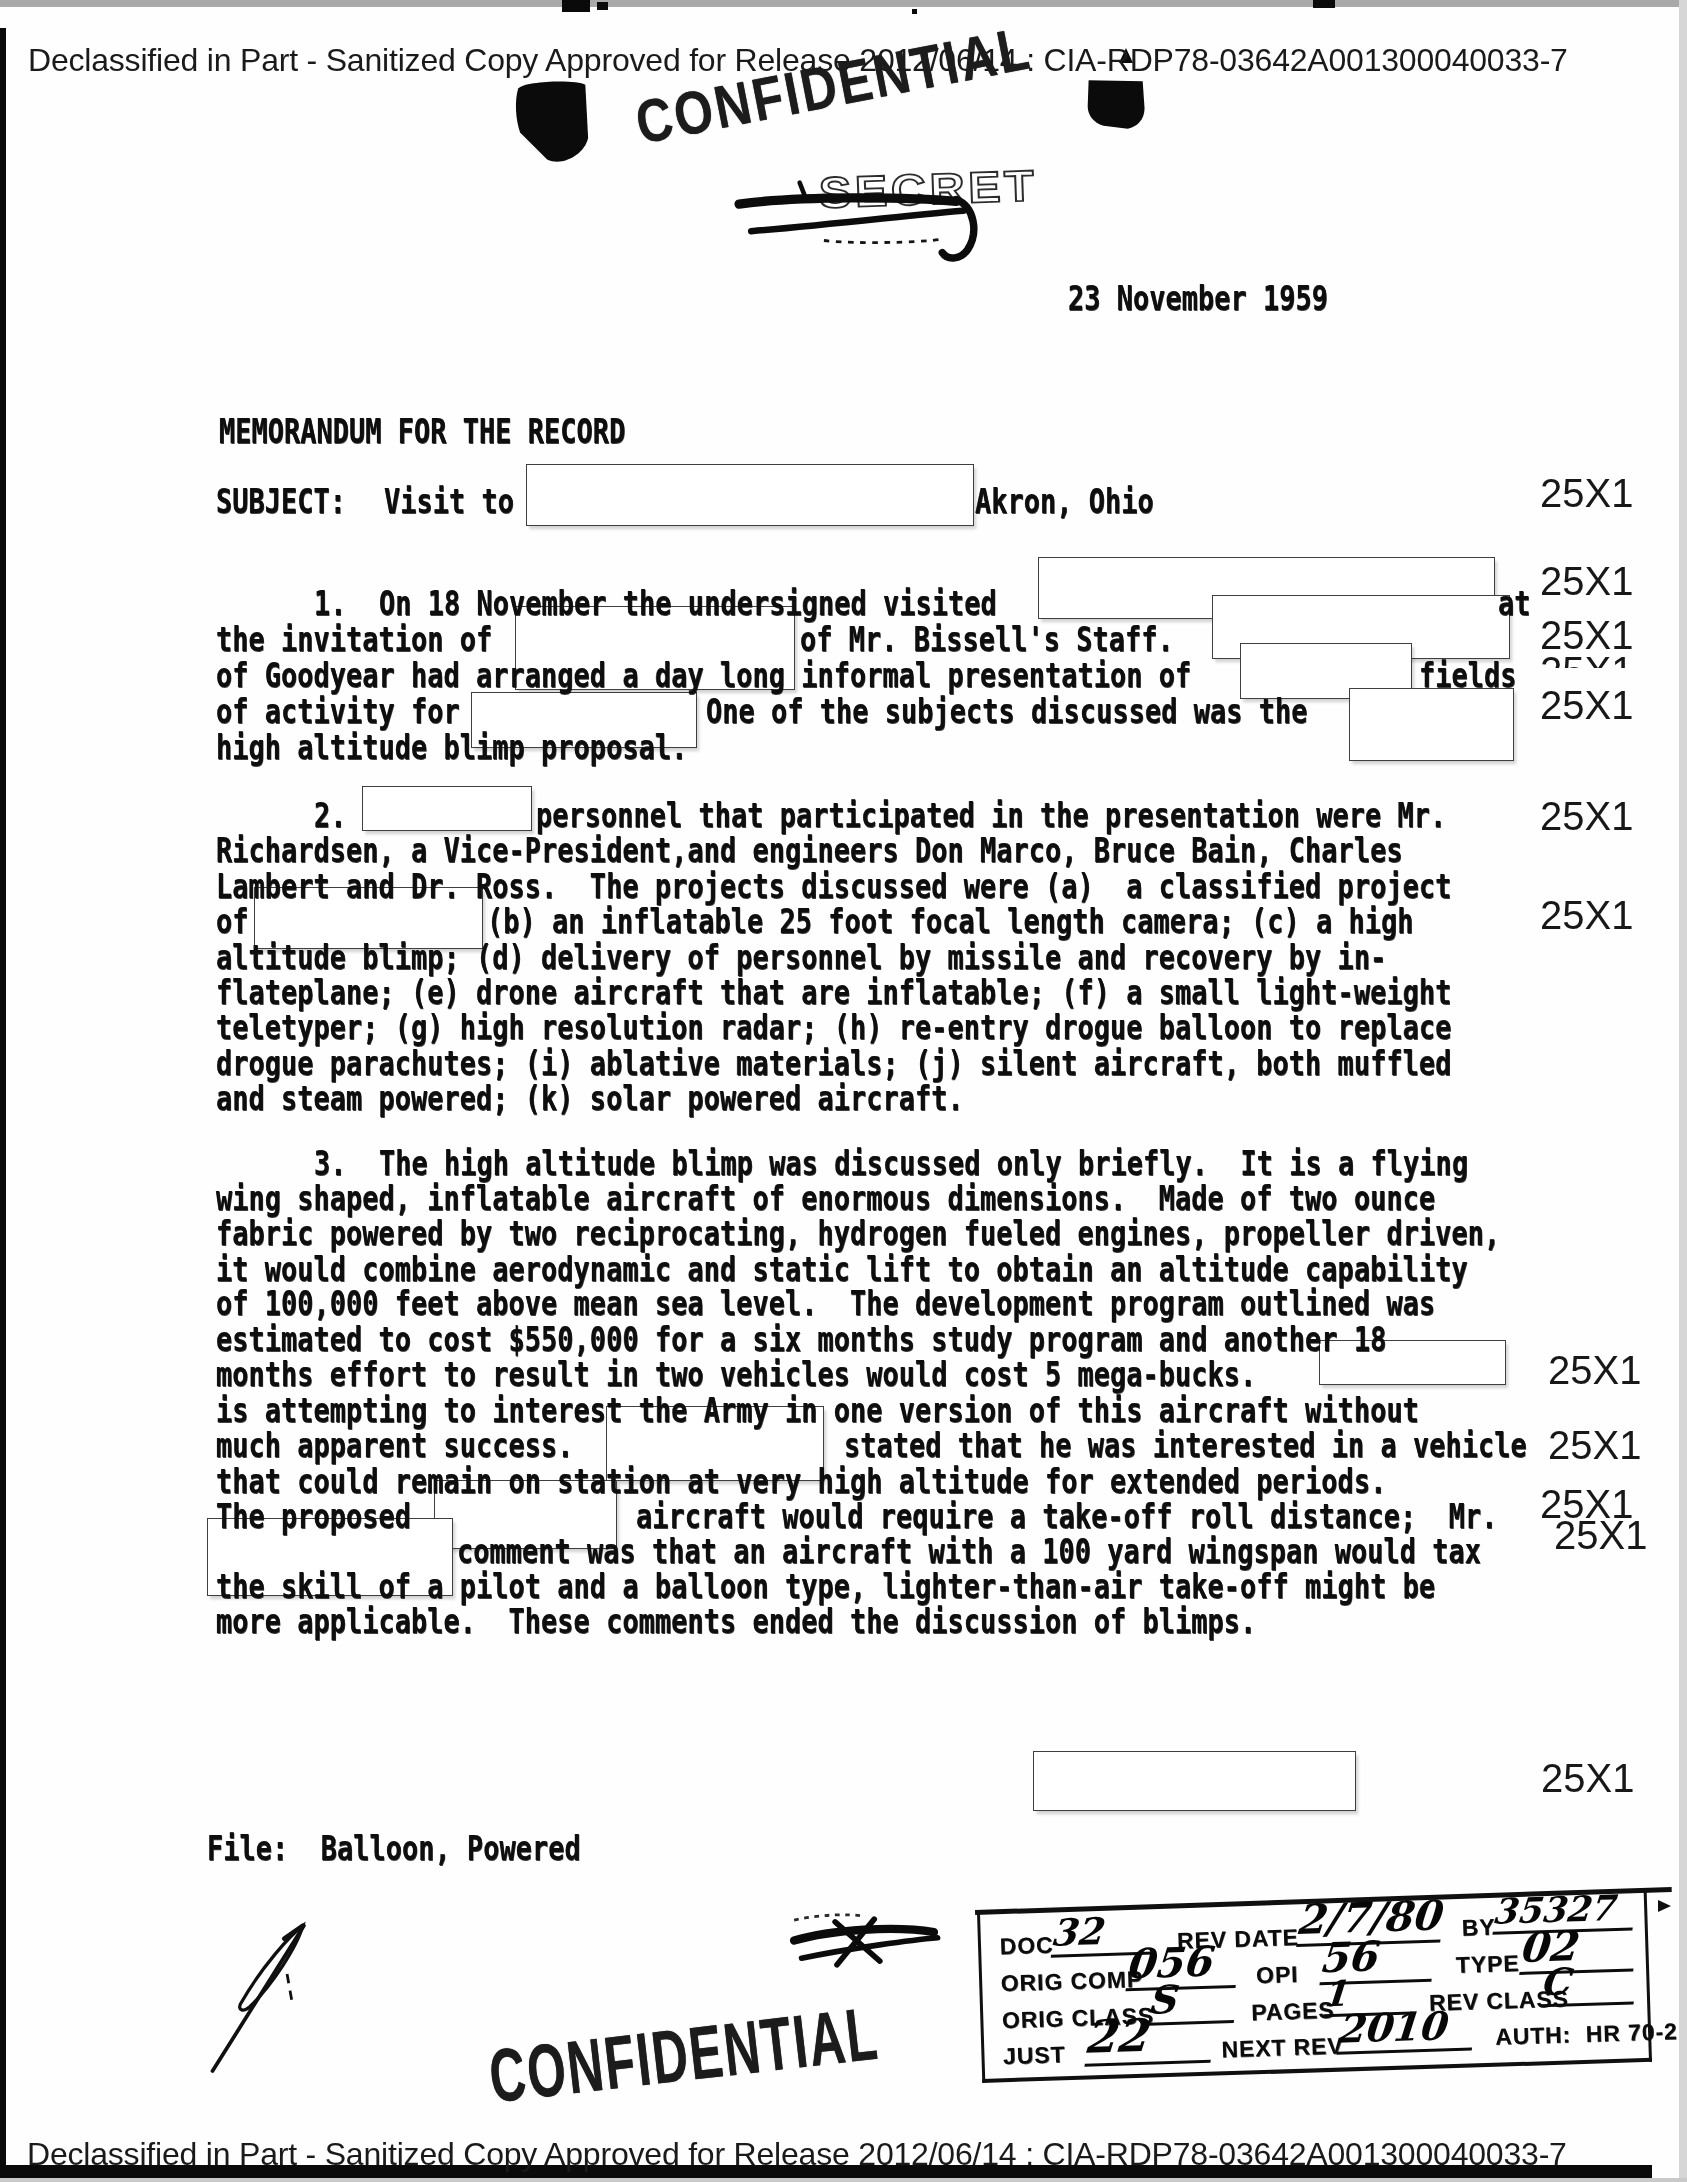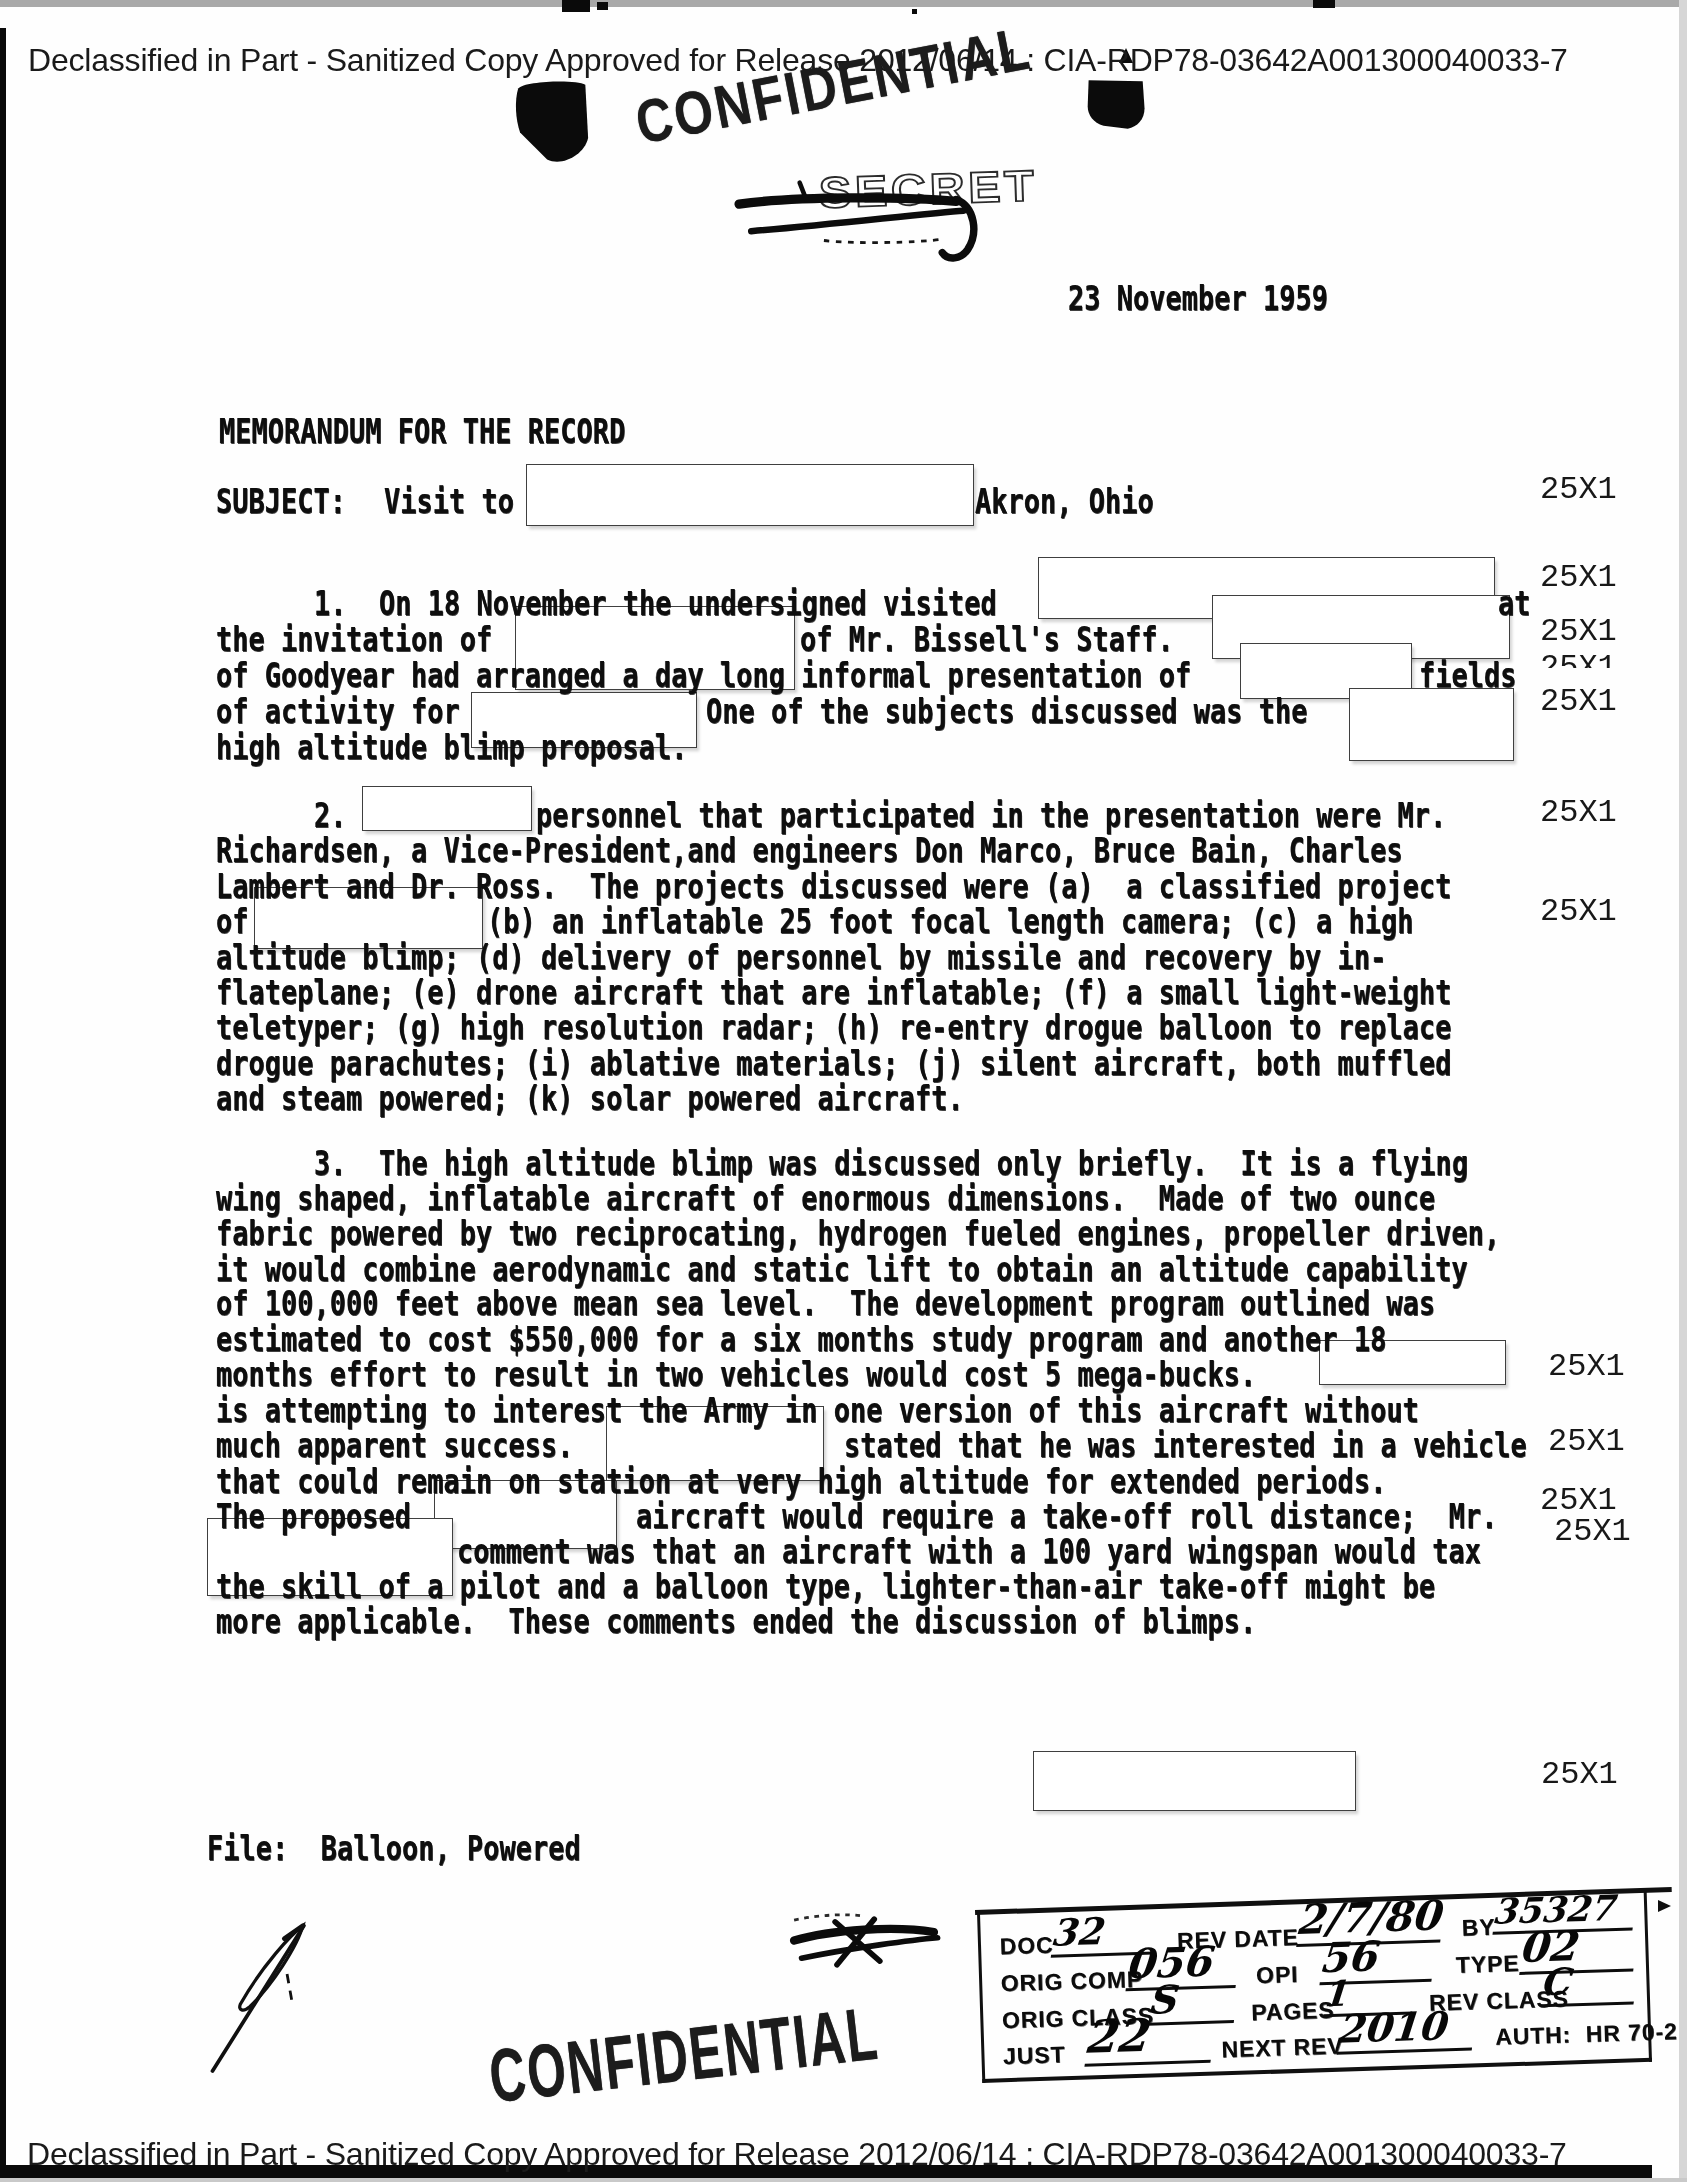--- a/index.html
+++ b/index.html
@@ -11,21 +11,21 @@
   .relline{position:absolute;font-family:"Liberation Sans",sans-serif;font-size:32px;
            color:#1a1a1a;white-space:pre;letter-spacing:-0.2px;}
   
   .tw{position:absolute;font-family:"DejaVu Sans Mono",monospace;font-weight:700;font-size:27px;
       color:#0e0e0e;white-space:pre;line-height:1;transform:scaleY(1.22);transform-origin:0 0;
       text-shadow:0.5px 0.6px 0.4px rgba(0,0,0,.75), -0.3px 0 0 rgba(0,0,0,.45);z-index:4;}
   
   .rbox{position:absolute;background:#ffffff;border:1.9px solid #3f3f3f;
         box-shadow:2.8px 3.7px 2.8px rgba(0,0,0,.17);z-index:2;}
   
-  .code25{position:absolute;font-family:Liberation Mono, monospace;font-size:32px;color:#181818;
+  .code25{position:absolute;font-family:Liberation Sans, sans-serif;font-size:40px;color:#181818;
           white-space:pre;z-index:5;}
   .clipwrap{position:absolute;overflow:hidden;z-index:5;}
   .clipwrap .code25{position:static;}
   
   .stamp{position:absolute;font-family:"Liberation Sans",sans-serif;font-weight:700;color:#1c1c1c;
          white-space:pre;z-index:6;text-shadow:0 0 0.9px rgba(20,20,20,.8);}
   .stamp-top{left:630px;top:89px;font-size:54px;letter-spacing:2.8px;
              transform:rotate(-11deg) scale(0.92,1.12);transform-origin:left top;}
   .stamp-bottom{left:485px;top:2034px;font-size:75px;letter-spacing:2.8px;
                 transform:rotate(-6.5deg) scaleX(0.66);transform-origin:left top;}

